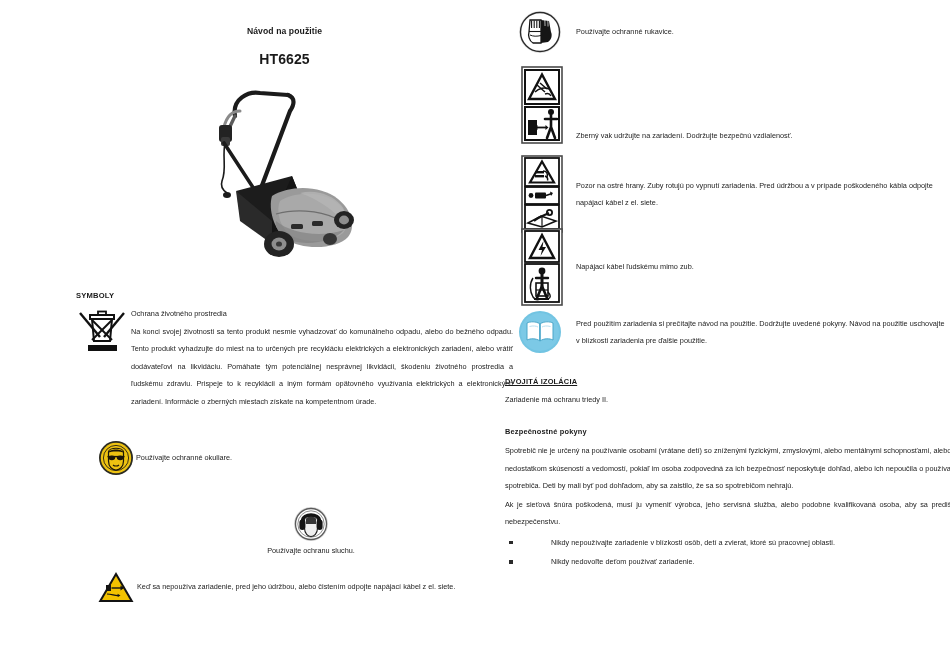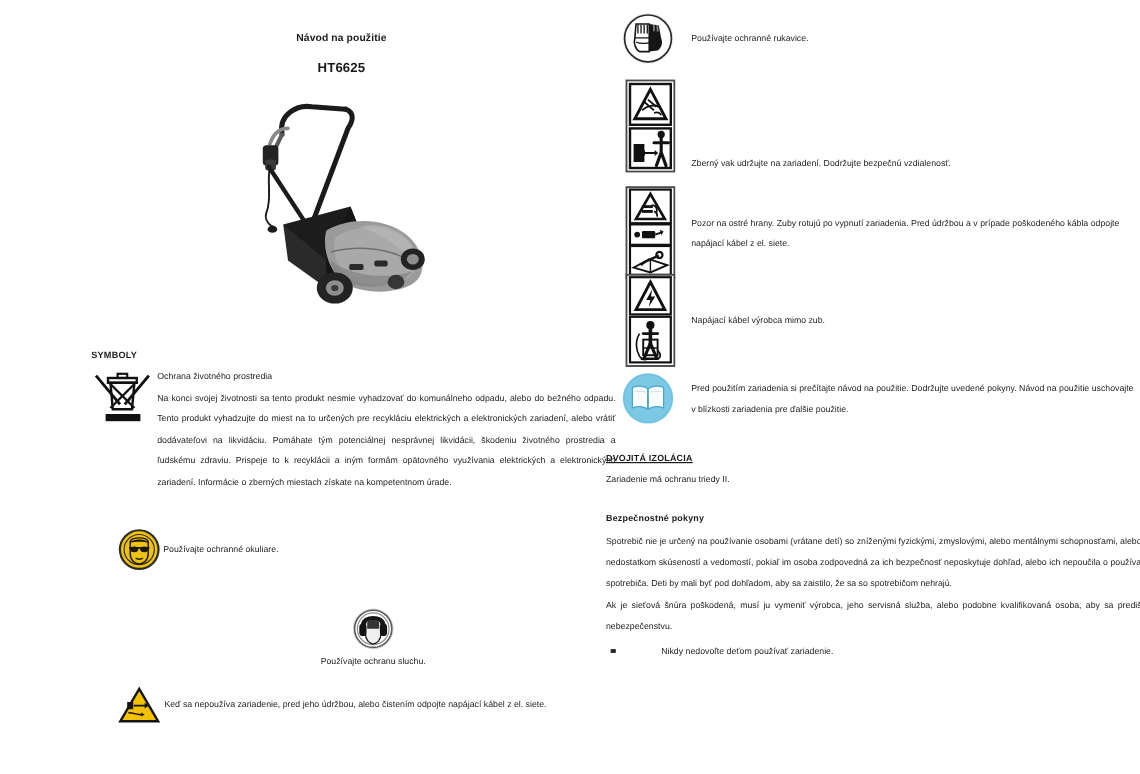--- a/index.html
+++ b/index.html
@@ -22,21 +22,21 @@
   
   .doc-title {
     text-align: center;
     font-size: 8.6px;
     font-weight: bold;
     margin-top: 26px;
     letter-spacing: .1px;
   }
   .doc-model {
     text-align: center;
-    font-size: 11px;
+    font-size: 14px;
     font-weight: bold;
     margin-top: 15px;
     letter-spacing: .1px;
   }
 
   
   .product-wrap {
     margin-top: 14px;
     display: flex; justify-content: center;
   }
@@ -309,21 +309,21 @@
           <path d="M21 58 L16 70 M21 58 L26 70" stroke="#111" stroke-width="2.6" stroke-linecap="round"></path>
 
           <rect x="15" y="55" width="12" height="13" fill="none" stroke="#111" stroke-width="1.6"></rect>
           <path d="M15 62 L27 62" stroke="#111" stroke-width="1.2"></path>
 
           <path d="M12 50 C8 56 9 64 12 69 C14 72 17 72 19 71" fill="none" stroke="#111" stroke-width="1.4"></path>
           <path d="M27 64 C30 67 30 70 27 71" fill="none" stroke="#111" stroke-width="1.4"></path>
           <path d="M13 71 L28 71" stroke="#111" stroke-width="2"></path>
         </svg>
       </div>
-      <div class="sym-text" style="padding-left:10px;">Napájací kábel výrobca mimo zub.</div>
+      <div class="sym-text" style="padding-left:10px;">Napájací kábel ľudskému mimo zub.</div>
     </div>
 
     <div class="sym-row" style="position:absolute; left:12px; top:310px; width:450px; align-items:center;">
       <div class="sym-icon" style="width:52px;">
         <svg width="44" height="44" viewBox="0 0 44 44">
           <circle cx="22" cy="22" r="21" fill="#72c4e2"></circle>
           <circle cx="22" cy="22" r="19" fill="#7cc9e6"></circle>
 
           <path d="M22 14 C18 11 12 11.5 9 13 L9 30 C12 28.5 18 28 22 31 Z" fill="#ffffff" stroke="#4aa6c9" stroke-width="1"></path>
           <path d="M22 14 C26 11 32 11.5 35 13 L35 30 C32 28.5 26 28 22 31 Z" fill="#ffffff" stroke="#4aa6c9" stroke-width="1"></path>
@@ -338,19 +338,19 @@
     <div style="position:absolute; left:3px; top:377px; width:452px;">
       <div class="rt-head">DVOJITÁ IZOLÁCIA</div>
       <div class="rt-para" style="margin-top:5px;">Zariadenie má ochranu triedy II.</div>
     </div>
 
     <div style="position:absolute; left:3px; top:427px; width:452px;">
       <div class="rt-head-plain">Bezpečnostné pokyny</div>
       <div class="rt-para just" style="margin-top:6px;">Spotrebič nie je určený na používanie osobami (vrátane detí) so zníženými fyzickými, zmyslovými, alebo mentálnymi schopnosťami, alebo s nedostatkom skúseností a vedomostí, pokiaľ im osoba zodpovedná za ich bezpečnosť neposkytuje dohľad, alebo ich nepoučila o používaní spotrebiča. Deti by mali byť pod dohľadom, aby sa zaistilo, že sa so spotrebičom nehrajú.</div>
       <div class="rt-para just" style="margin-top:1px;">Ak je sieťová šnúra poškodená, musí ju vymeniť výrobca, jeho servisná služba, alebo podobne kvalifikovaná osoba, aby sa predišlo nebezpečenstvu.</div>
       <ul class="bullets" style="margin-top:2px;">
-        <li><span class="bsq"></span></li>
+        <li><span class="bsq"></span><span>Nikdy nepoužívajte zariadenie v blízkosti osôb, detí a zvierat, ktoré sú pracovnej oblasti.</span></li>
         <li><span class="bsq"></span><span>Nikdy nedovoľte deťom používať zariadenie.</span></li>
       </ul>
     </div>
 
   </div>
 </div>
 
 </body></html>

